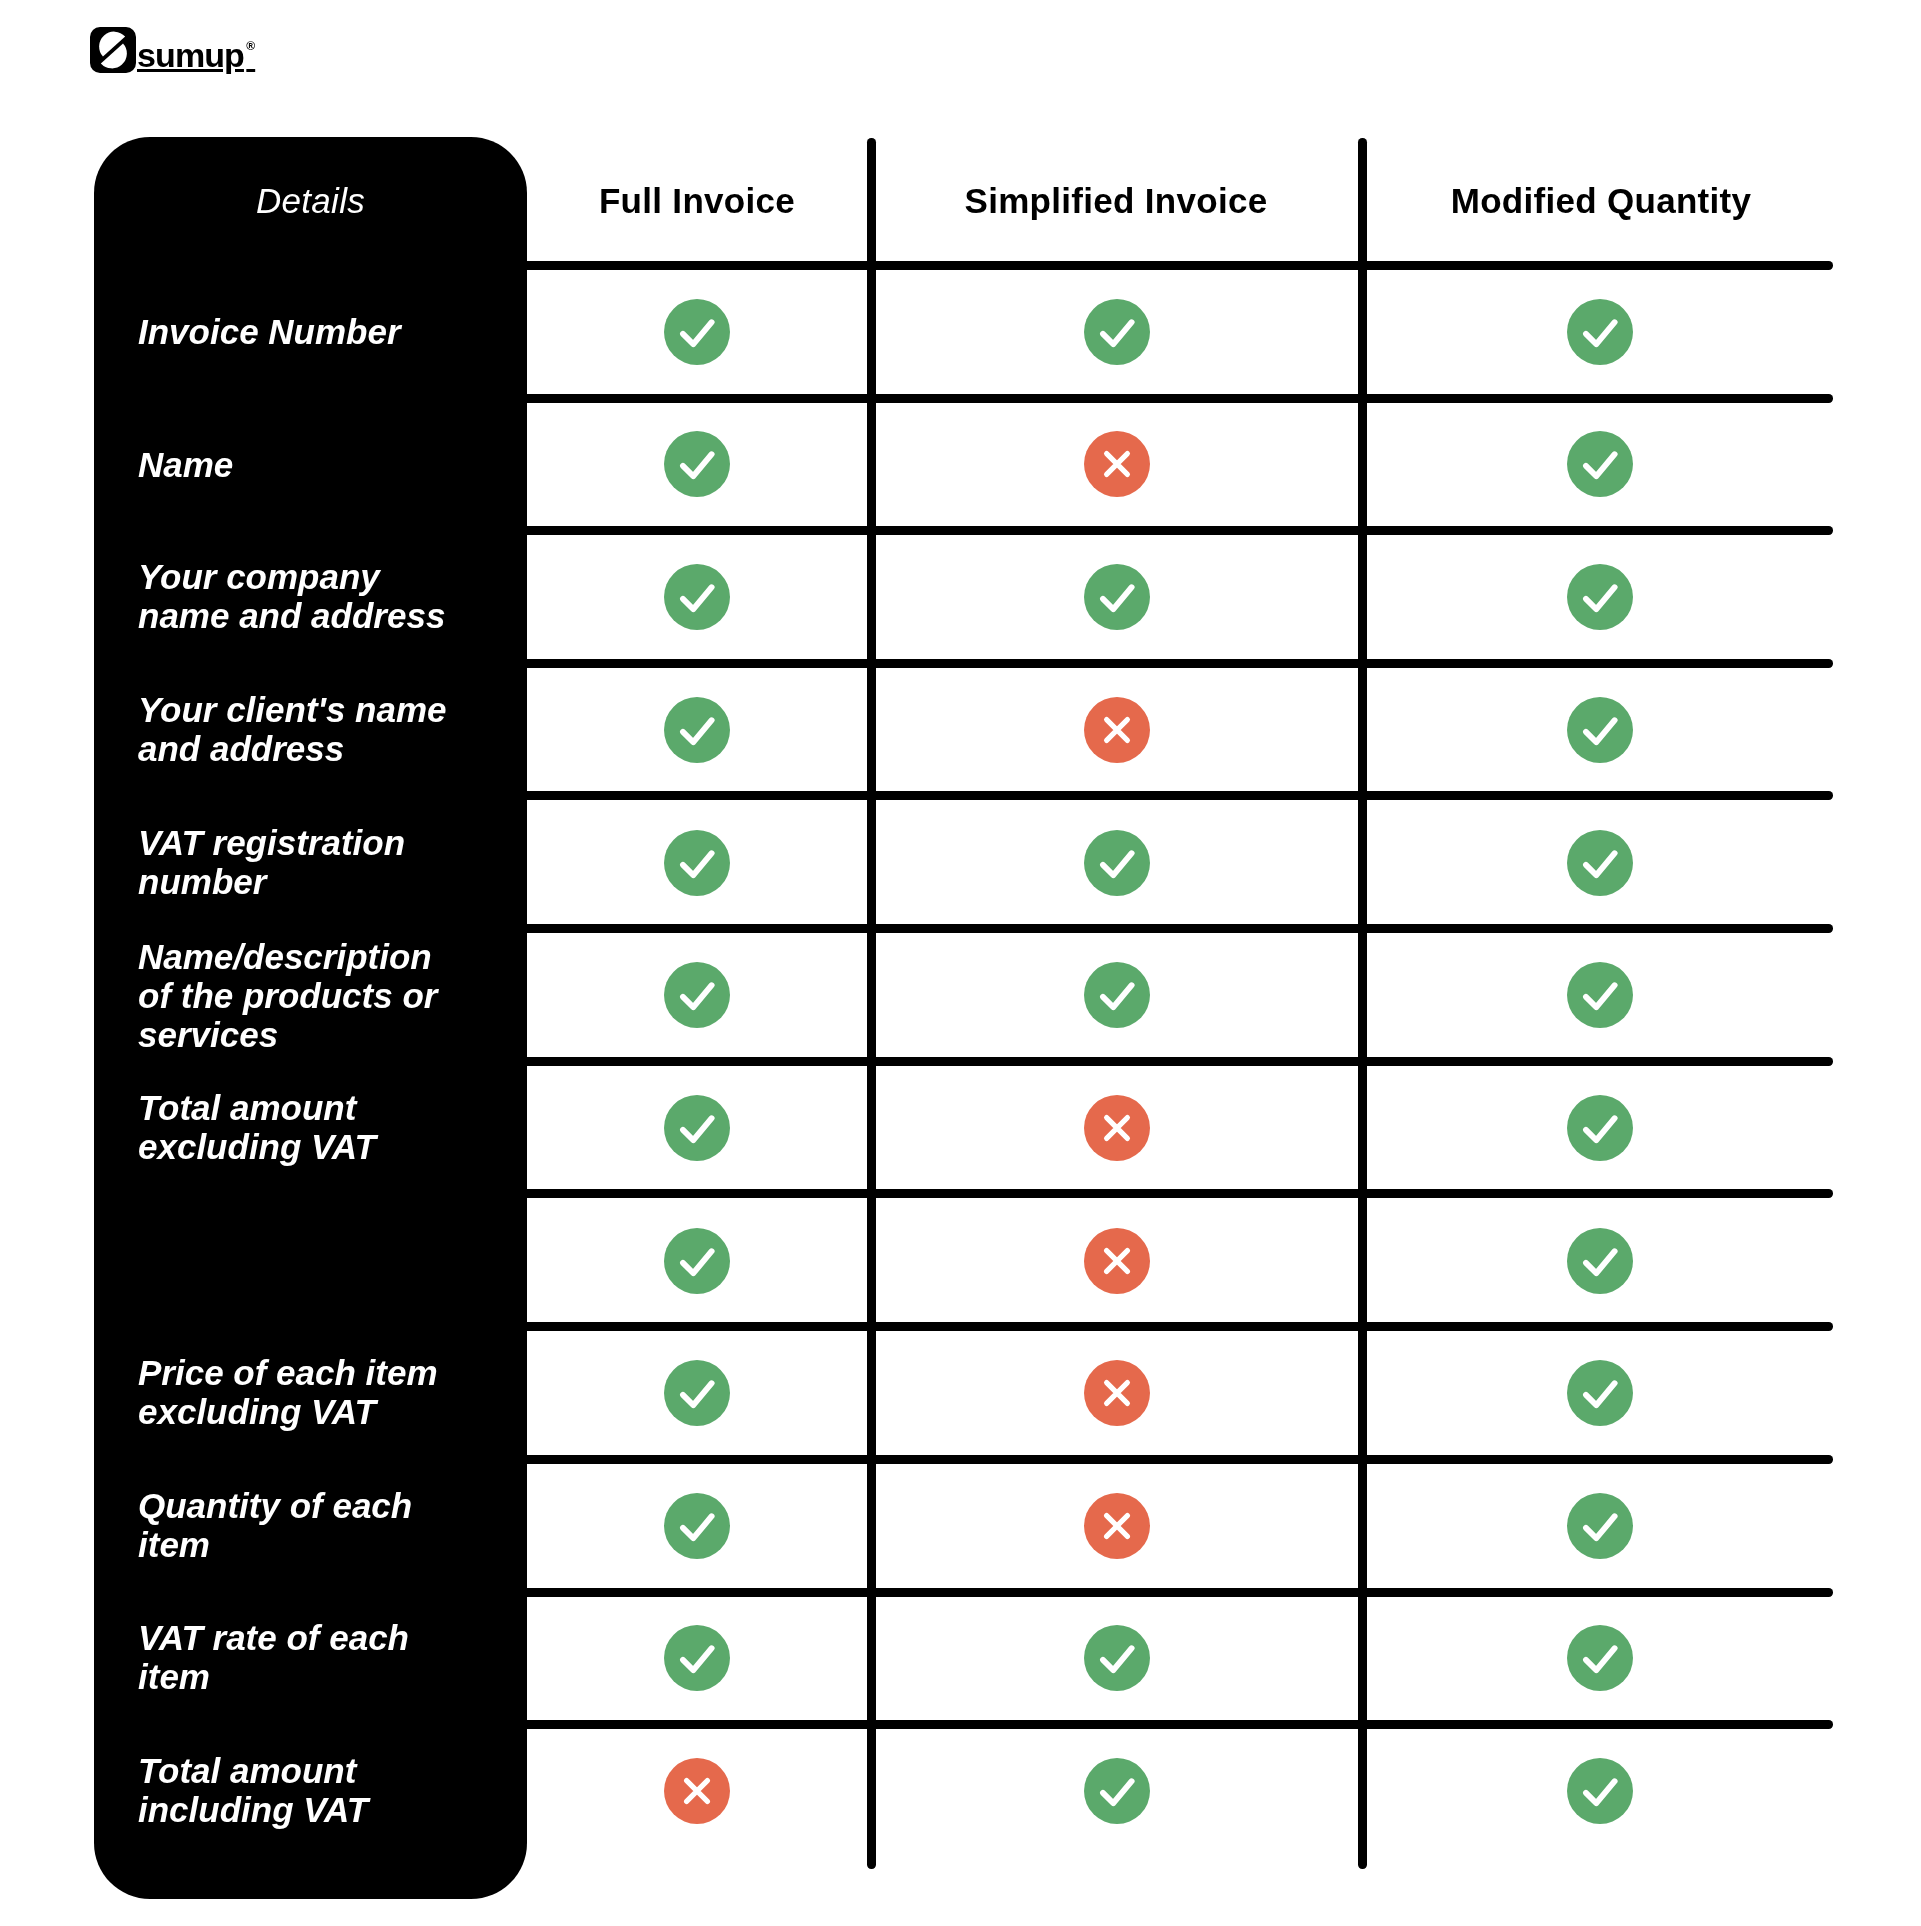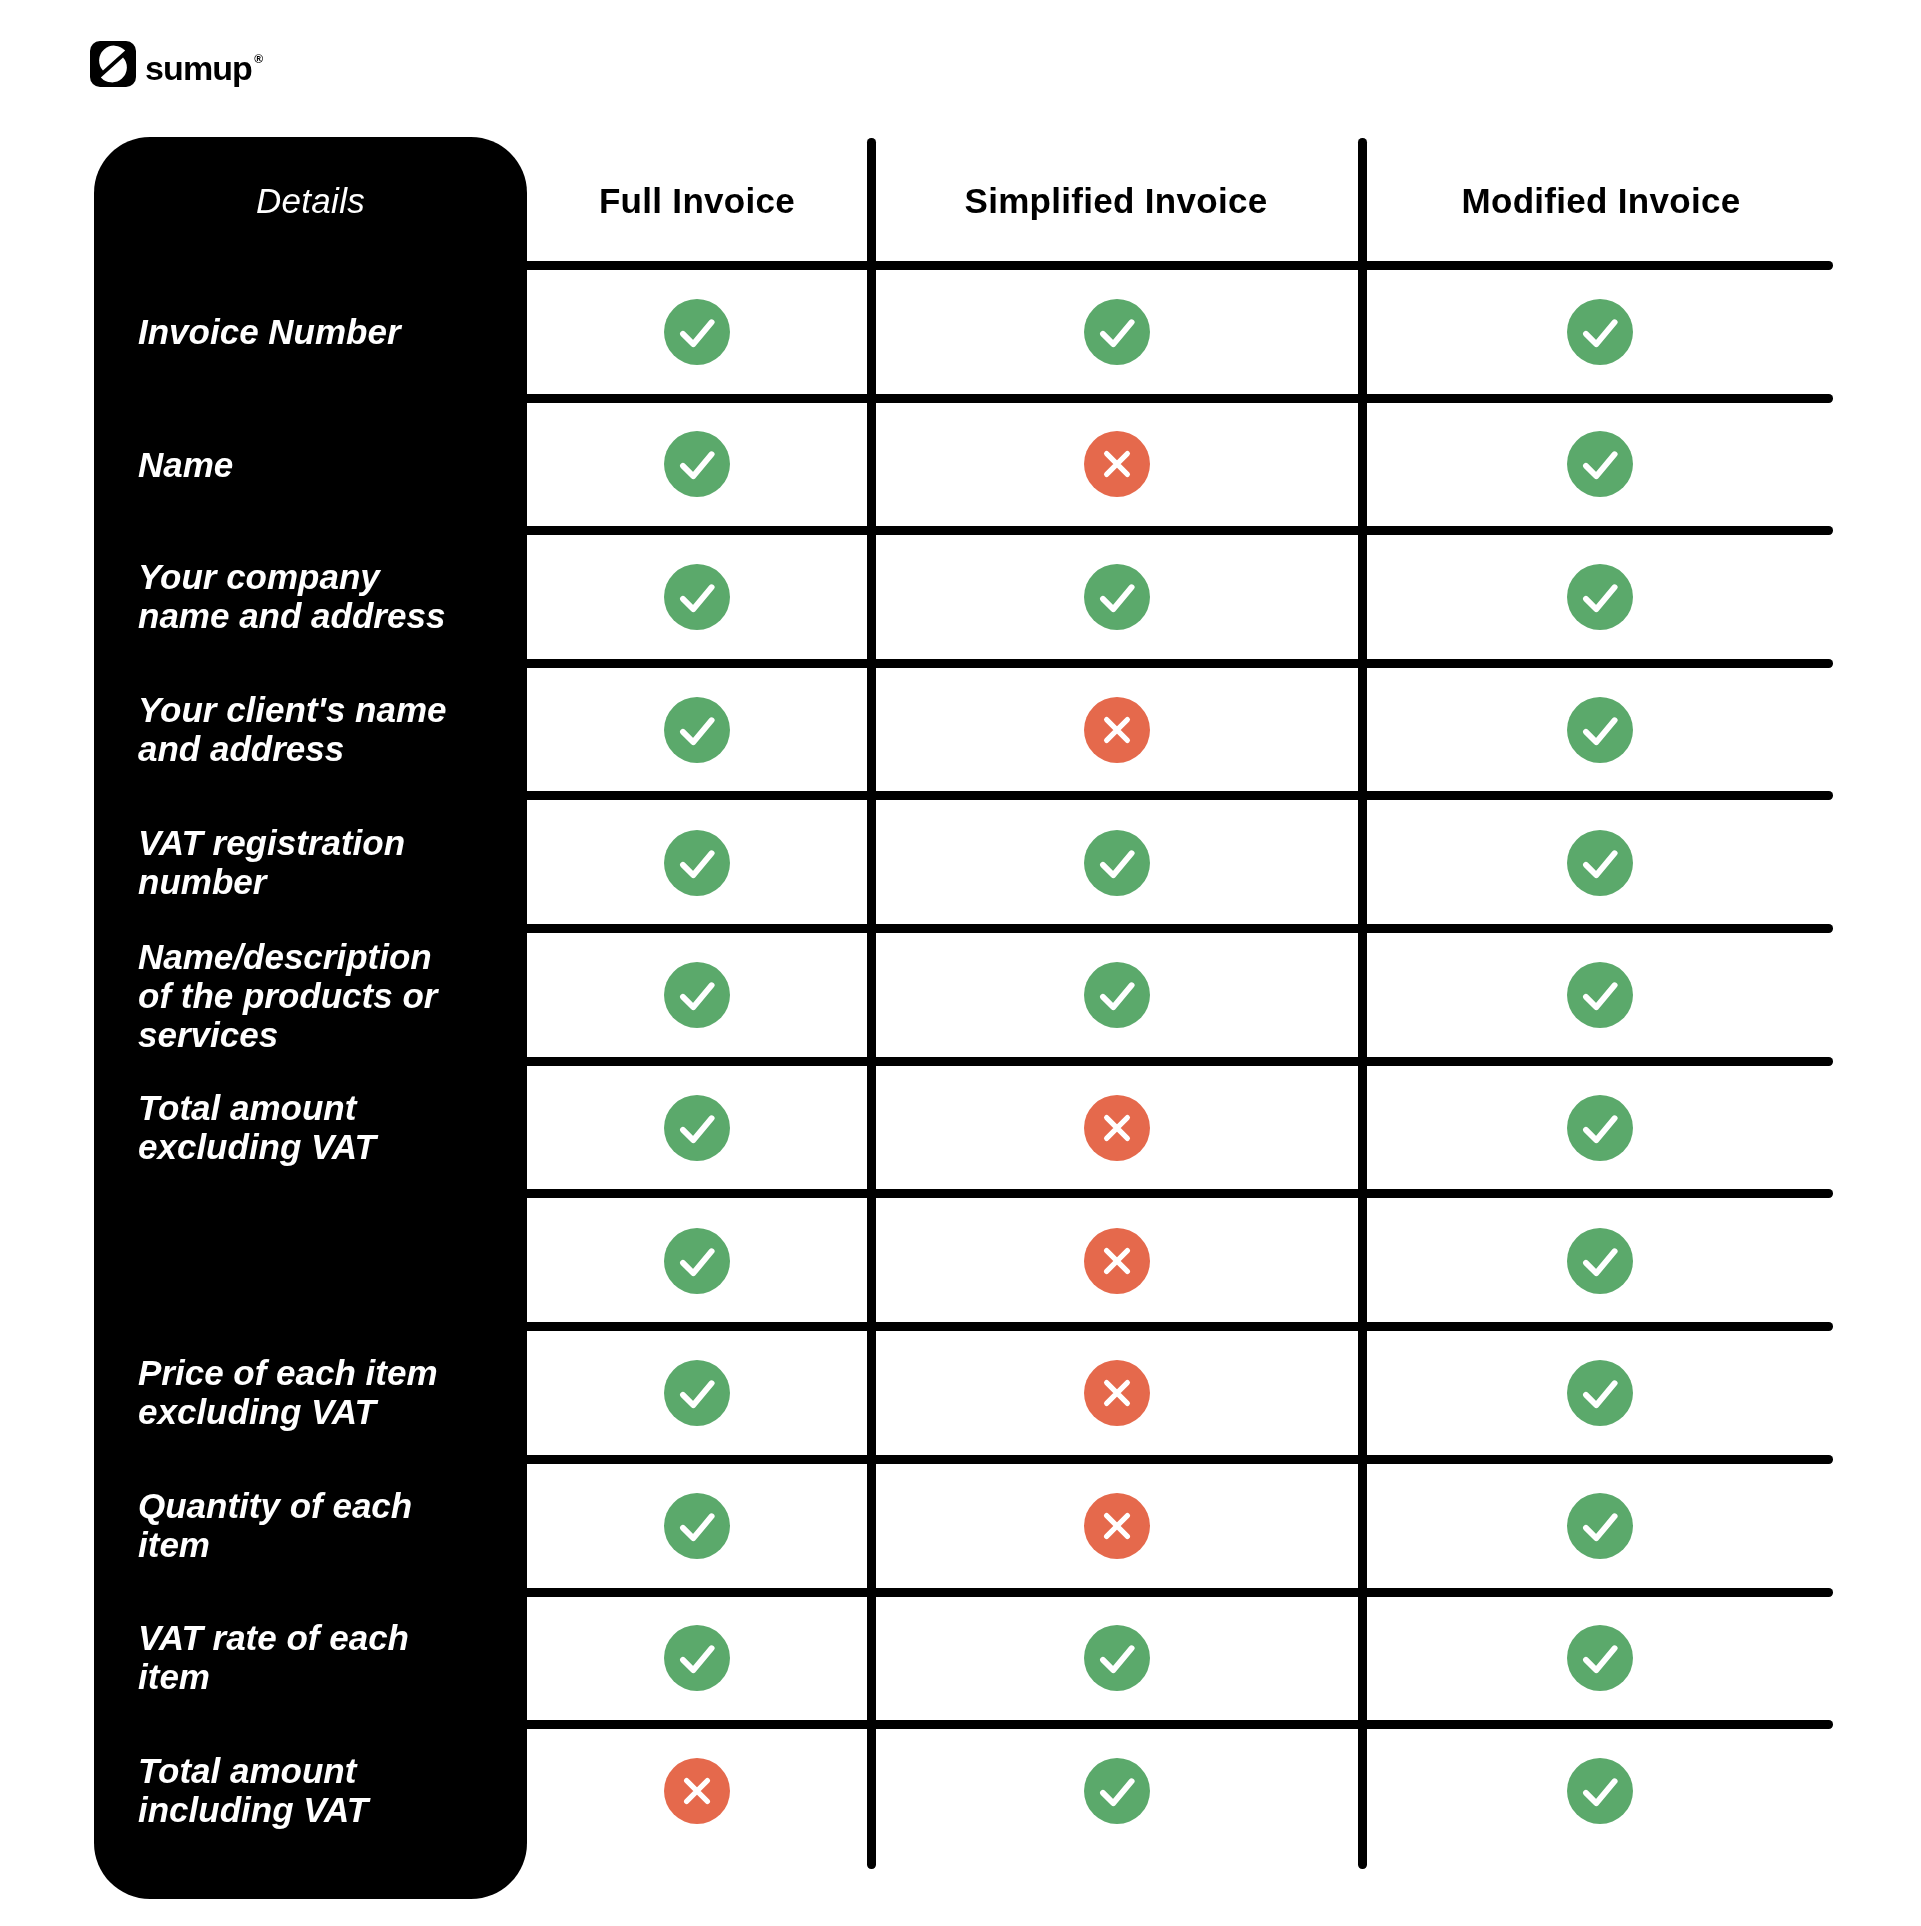--- a/index.html
+++ b/index.html
@@ -15,22 +15,22 @@
     width:1921px;height:1926px;position:relative;overflow:hidden;
     background:var(--bg);
     font-family:"Liberation Sans","DejaVu Sans",sans-serif;
     color:var(--ink);
   }
 
   
   .logo-row{position:absolute;left:90px;top:27px;display:flex;align-items:center;}
   .logo-mark{width:46px;height:46px;display:block;}
   .wordmark{
-    margin-left:9px;font-size:34px;font-weight:700;letter-spacing:-0.9px;
-    color:var(--ink);line-height:64px;
+    margin-left:1px;font-size:34px;font-weight:700;letter-spacing:-0.9px;
+    color:var(--ink);line-height:36px;text-decoration:underline;
   }
   .regmark{font-size:12px;font-weight:700;vertical-align:17px;margin-left:2.4px;letter-spacing:0;}
 
   
   .panel{
     position:absolute;left:94px;top:137px;width:433px;height:1762px;
     background:var(--ink);border-radius:56px;z-index:2;
   }
   .panel-header{
     position:absolute;top:0;left:0;right:0;height:128px;
@@ -94,21 +94,21 @@
 <div class="hline" style="top:924px"></div>
 <div class="hline" style="top:1057px"></div>
 <div class="hline" style="top:1189px"></div>
 <div class="hline" style="top:1322px"></div>
 <div class="hline" style="top:1455px"></div>
 <div class="hline" style="top:1588px"></div>
 <div class="hline" style="top:1720px"></div>
 
 <div class="col-header" style="left:527px;width:340px">Full Invoice</div>
 <div class="col-header" style="left:875px;width:482px">Simplified Invoice</div>
-<div class="col-header" style="left:1366px;width:470px">Modified Invoice</div>
+<div class="col-header" style="left:1366px;width:470px">Modified Quantity</div>
 
 <div class="panel">
   <div class="panel-header">Details</div>
   <div class="row-label" style="top:132px">Invoice Number</div>
   <div class="row-label" style="top:265px">Name</div>
   <div class="row-label" style="top:530px">Your client's name
 and address</div>
   <div class="row-label" style="top:397px">Your company
 name and address</div>
   <div class="row-label" style="top:663px">VAT registration

